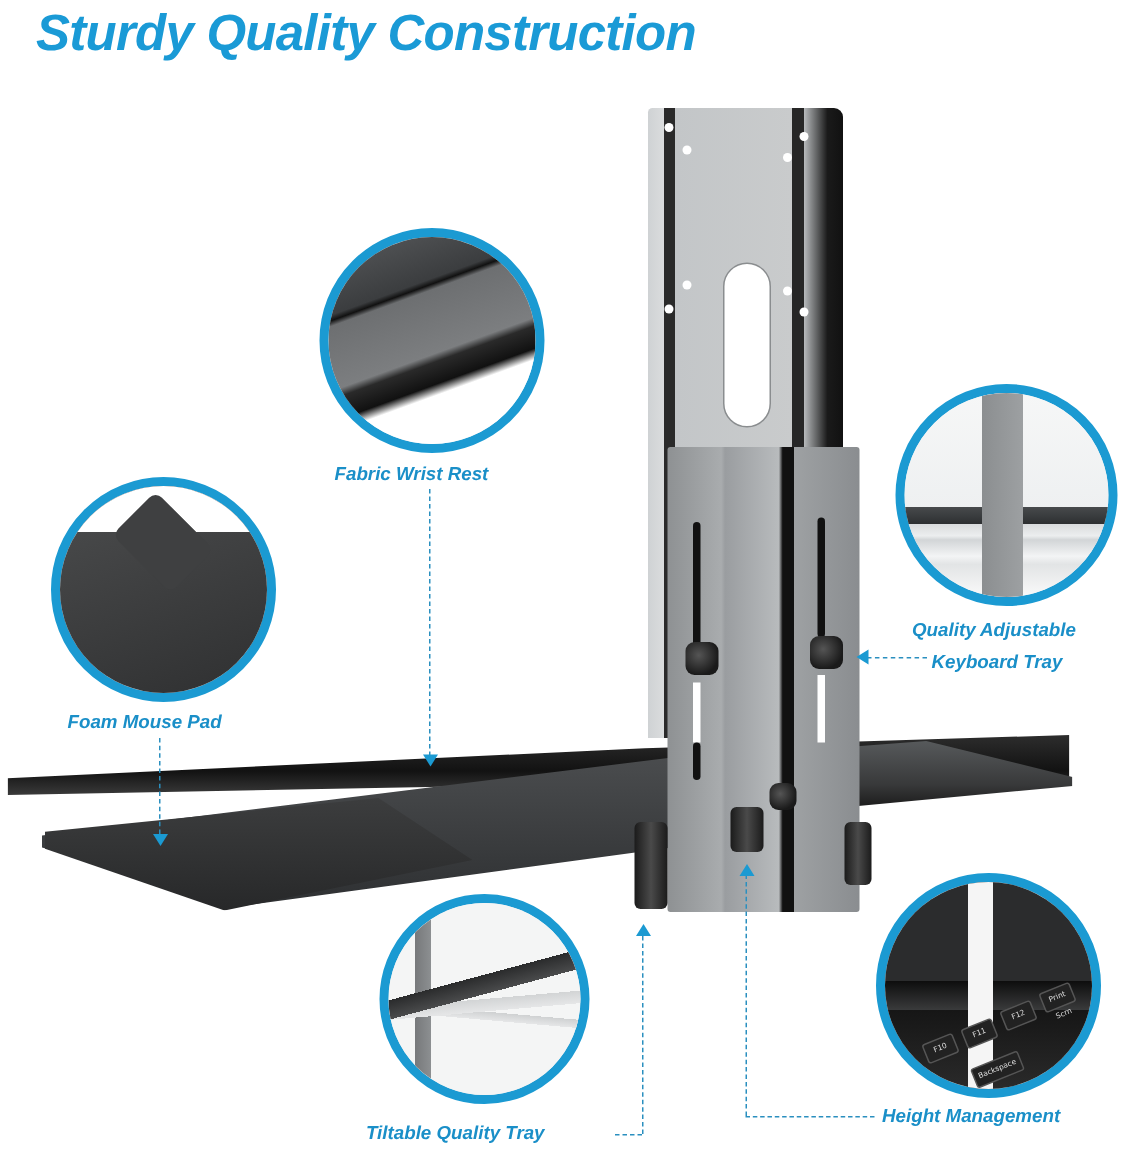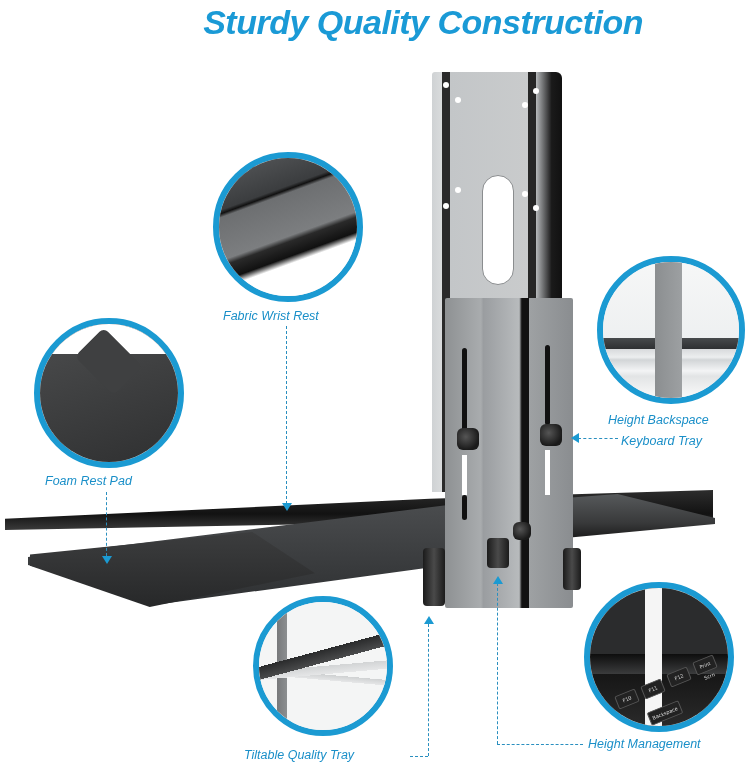--- a/index.html
+++ b/index.html
@@ -1,26 +1,26 @@
 <!DOCTYPE html>
 <html><head>
 <meta charset="utf-8">
 <style>
   * { box-sizing: border-box; margin: 0; padding: 0; }
   html, body { width: 751px; height: 768px; background: #ffffff; overflow: hidden; }
   body { position: relative; font-family: "Liberation Sans", sans-serif; }
 
   .title {
-    position: absolute; left: 0; top: 0; width: 643px; text-align: right;
+    position: absolute; left: 0; top: 0; width: 643px; text-align: left;
     font-weight: 700; font-style: italic; font-size: 34px; letter-spacing: -0.5px;
     color: #1a9ad6; line-height: 40px; padding-left: 24px;
   }
 
   .label {
-    position: absolute; font-weight: 400; font-style: italic; font-size: 12.5px;
+    position: absolute; font-weight: 700; font-style: italic; font-size: 12.5px;
     color: #1a8fc8; white-space: nowrap; line-height: 15px;
   }
 
   .circle {
     position: absolute; border-radius: 50%; border: 6px solid #1b9ad2;
     overflow: hidden; background: #eef0f1;
   }
 
   
   .vline { position: absolute; width: 0; border-left: 1.5px dashed #2a8fbf; }
@@ -147,30 +147,30 @@
   <div class="label" style="left:223px;top:309px;">Fabric Wrist Rest</div>
   <div class="vline" style="left:286px;top:326px;height:178px;"></div>
   <div class="arrow-down" style="left:282px;top:503px;"></div>
 </div>
 
 <div>
   <div class="circle" style="left:34px;top:318px;width:150px;height:150px;">
     <div class="mouse-art"></div>
     <div class="mouse-corner"></div>
   </div>
-  <div class="label" style="left:45px;top:474px;">Foam Rest Pad</div>
+  <div class="label" style="left:45px;top:474px;">Foam Mouse Pad</div>
   <div class="vline" style="left:106px;top:492px;height:64px;"></div>
   <div class="arrow-down" style="left:102px;top:556px;"></div>
 </div>
 
 <div>
   <div class="circle" style="left:597px;top:256px;width:148px;height:148px;">
     <div class="height-art"></div>
   </div>
-  <div class="label" style="left:608px;top:413px;">Height Backspace</div>
+  <div class="label" style="left:608px;top:413px;">Quality Adjustable</div>
   <div class="label" style="left:621px;top:434px;">Keyboard Tray</div>
   <div class="hline" style="left:578px;top:438px;width:40px;"></div>
   <div class="arrow-left" style="left:571px;top:433px;"></div>
 </div>
 
 <div>
   <div class="circle" style="left:253px;top:596px;width:140px;height:140px;">
     <div class="tilt-art"></div>
   </div>
   <div class="label" style="left:244px;top:748px;">Tiltable Quality Tray</div>

